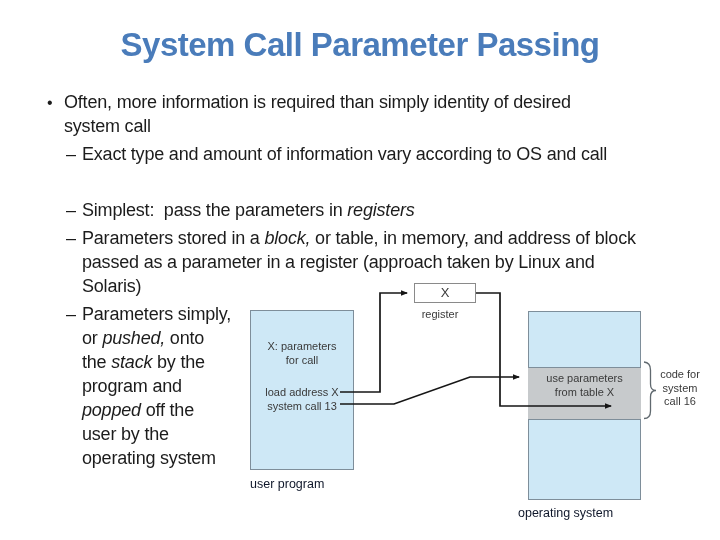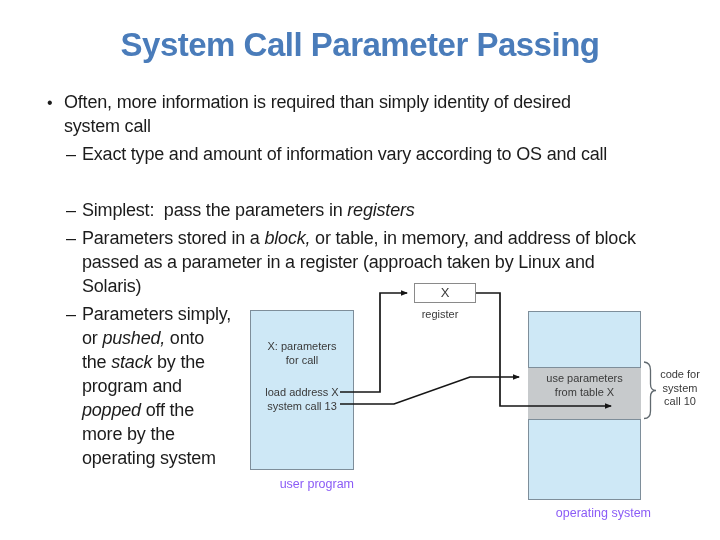--- a/index.html
+++ b/index.html
@@ -30,21 +30,21 @@
   }
   .band {
     position:absolute; background:#c7cacc; border-top:1px solid #7e8e9a;
     border-bottom:1px solid #7e8e9a; box-sizing:border-box;
   }
   .dtext {
     position:absolute; font-size:11px; color:#3a3a3a; text-align:center;
     line-height:13.5px;
   }
   .caption {
-    position:absolute; font-size:12.5px; color:#8b5cf6; text-align:right;
+    position:absolute; font-size:12.5px; color:#0f172a; text-align:left;
   }
   svg.overlay { position:absolute; left:0; top:0; pointer-events:none; }
 </style>
 </head>
 <body>
 
 <div class="slide">
 
   <div class="title">System Call Parameter Passing</div>
 
@@ -58,21 +58,21 @@
 
   <div class="bl" style="left:42px; top:226px"><span class="mk2">–</span><span>Parameters stored in a </span><span class="it">block,</span><span> or table, in memory, and address of block</span></div>
   <div class="bl" style="left:58px; top:250px"><span>passed as a parameter in a register (approach taken by Linux and</span></div>
   <div class="bl" style="left:58px; top:274px"><span>Solaris)</span></div>
 
   <div class="bl" style="left:42px; top:302px"><span class="mk2">–</span><span>Parameters simply,</span></div>
   <div class="bl" style="left:58px; top:326px"><span>or </span><span class="it">pushed,</span><span> onto</span></div>
   <div class="bl" style="left:58px; top:350px"><span>the </span><span class="it">stack</span><span> by the</span></div>
   <div class="bl" style="left:58px; top:374px"><span>program and</span></div>
   <div class="bl" style="left:58px; top:398px"><span class="it">popped</span><span> off the</span></div>
-  <div class="bl" style="left:58px; top:422px"><span>more by the</span></div>
+  <div class="bl" style="left:58px; top:422px"><span>user by the</span></div>
   <div class="bl" style="left:58px; top:446px"><span>operating system</span></div>
 
   <div class="box" style="left:250px; top:310px; width:104px; height:160px"></div>
 
   <div class="dtext" style="left:250px; top:340px; width:104px">
     <div>X: parameters</div>
     <div>for call</div>
   </div>
   <div class="dtext" style="left:250px; top:386px; width:104px">
     <div>load address X</div>
@@ -85,21 +85,21 @@
   <div class="box" style="left:528px; top:311px; width:113px; height:189px"></div>
   <div class="band" style="left:528px; top:367px; width:113px; height:53px"></div>
   <div class="dtext" style="left:528px; top:372px; width:113px">
     <div>use parameters</div>
     <div>from table X</div>
   </div>
 
   <div class="dtext" style="left:654px; top:368px; width:52px">
     <div>code for</div>
     <div>system</div>
-    <div>call 10</div>
+    <div>call 16</div>
   </div>
 
   <div class="caption" style="left:250px; top:477px; width:104px">user program</div>
   <div class="caption" style="left:518px; top:506px; width:133px">operating system</div>
 
   <svg class="overlay" width="720" height="540" viewBox="0 0 720 540">
     <defs>
       <marker id="arr" markerUnits="userSpaceOnUse" markerWidth="9" markerHeight="8" refX="6.5" refY="3" orient="auto">
         <path d="M0,0 L7.5,3 L0,6 z" fill="#161616"></path>
       </marker>

